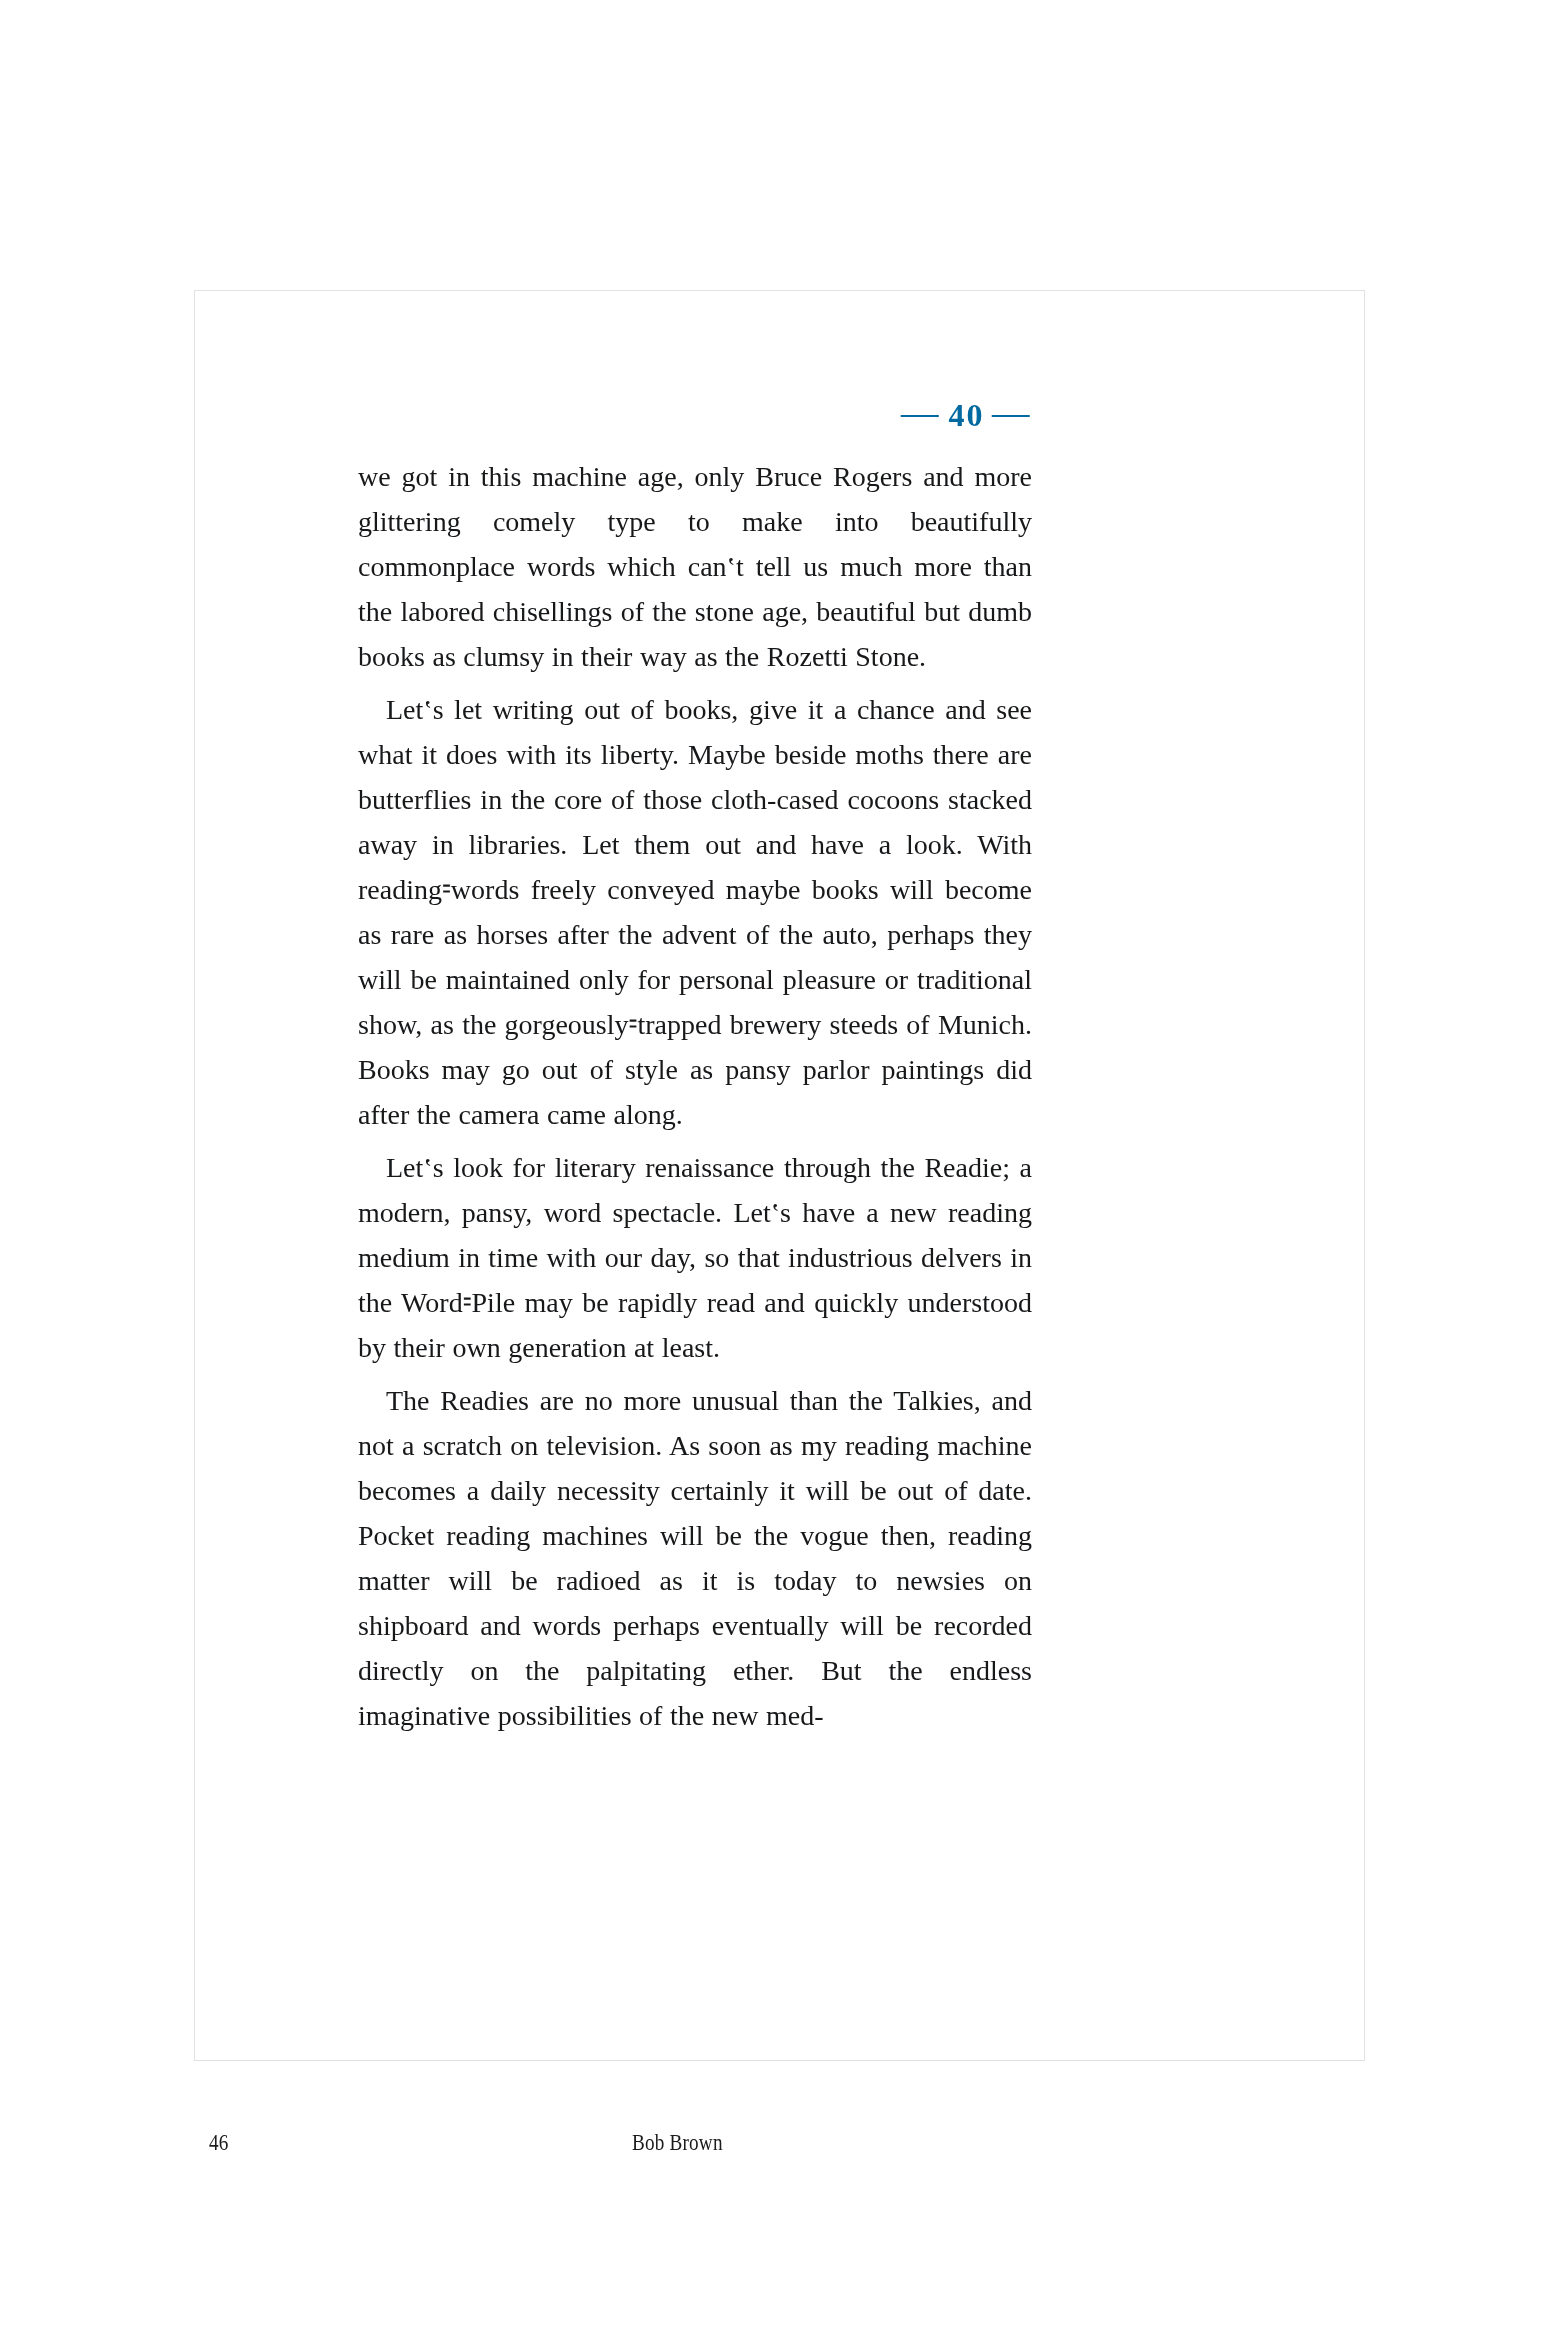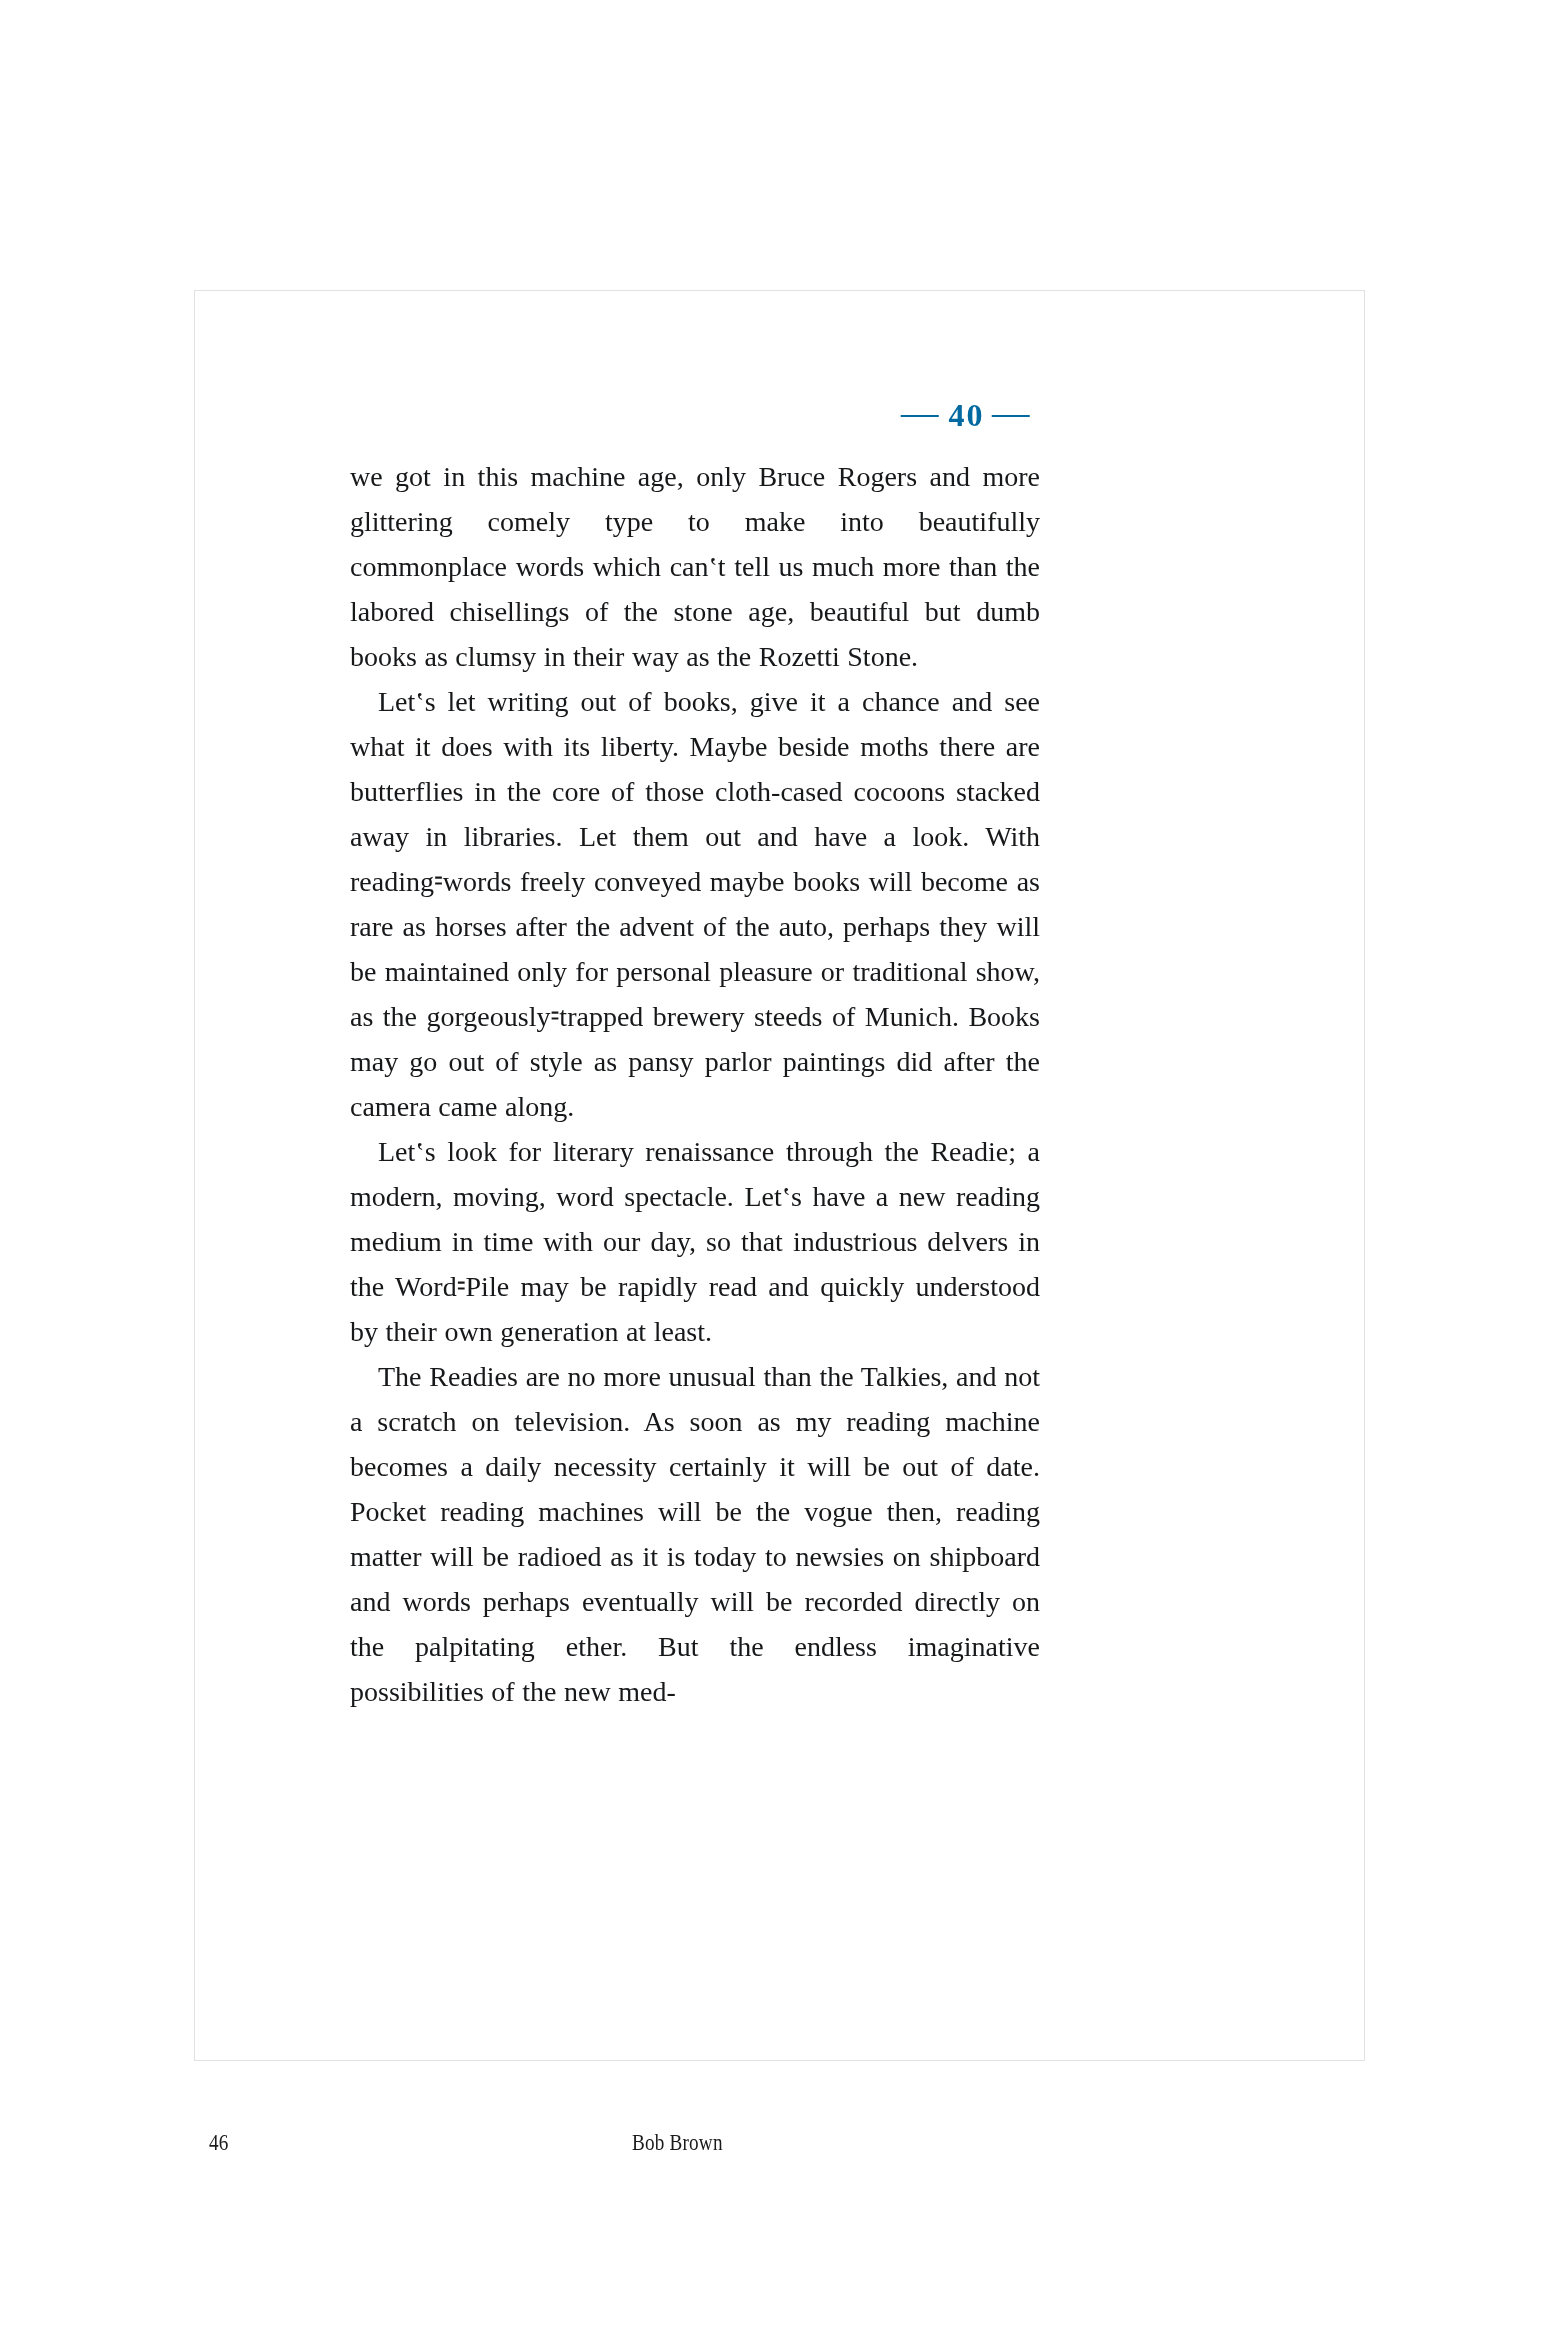--- a/index.html
+++ b/index.html
@@ -53,21 +53,21 @@
     position: relative;
     top: -2.6px;
   }
   #page-number-header .pgnum {
     display: inline-block;
     font-size: 32px;
     vertical-align: baseline;
   }
 
   .body-paragraph {
-    margin: 0;
+    margin: 8px;
     text-align: justify;
     text-justify: inter-word;
     font-size: 28px;
     line-height: 45px;
     color: #17181a;
     text-indent: 28px;
     word-spacing: 0.02em;
     -webkit-font-smoothing: antialiased;
   }
   .body-paragraph.first {
@@ -116,21 +116,21 @@
 <div id="page-body">
 
   <div id="page-number-header">
     <span class="dash">—</span><span class="pgnum">40</span><span class="dash">—</span>
   </div>
 
   <p class="body-paragraph first">we got in this machine age, only Bruce Rogers and more glittering comely type to make into beautifully commonplace words which can‛t tell us much more than the labored chisellings of the stone age, beautiful but dumb books as clumsy in their way as the Rozetti Stone.</p>
 
   <p class="body-paragraph">Let‛s let writing out of books, give it a chance and see what it does with its liberty. Maybe beside moths there are butterflies in the core of those cloth-cased cocoons stacked away in libraries. Let them out and have a look. With reading⹀words freely conveyed maybe books will become as rare as horses after the advent of the auto, perhaps they will be maintained only for personal pleasure or traditional show, as the gorgeously⹀trapped brewery steeds of Munich. Books may go out of style as pansy parlor paintings did after the camera came along.</p>
 
-  <p class="body-paragraph">Let‛s look for literary renaissance through the Readie; a modern, moving, word spectacle. Let‛s have a new reading medium in time with our day, so that industrious delvers in the Word⹀Pile may be rapidly read and quickly understood by their own generation at least.</p>
+  <p class="body-paragraph">Let‛s look for literary renaissance through the Readie; a modern, pansy, word spectacle. Let‛s have a new reading medium in time with our day, so that industrious delvers in the Word⹀Pile may be rapidly read and quickly understood by their own generation at least.</p>
 
   <p class="body-paragraph">The Readies are no more unusual than the Talkies, and not a scratch on television. As soon as my reading machine becomes a daily necessity certainly it will be out of date. Pocket reading machines will be the vogue then, reading matter will be radioed as it is today to newsies on shipboard and words perhaps eventually will be recorded directly on the palpitating ether. But the endless imaginative possibilities of the new med-</p>
 
 </div>
 
 <div id="page-footer">
   <div id="footer-folio">46</div>
   <div id="footer-author"><span>Bob Brown</span></div>
 </div>
 

